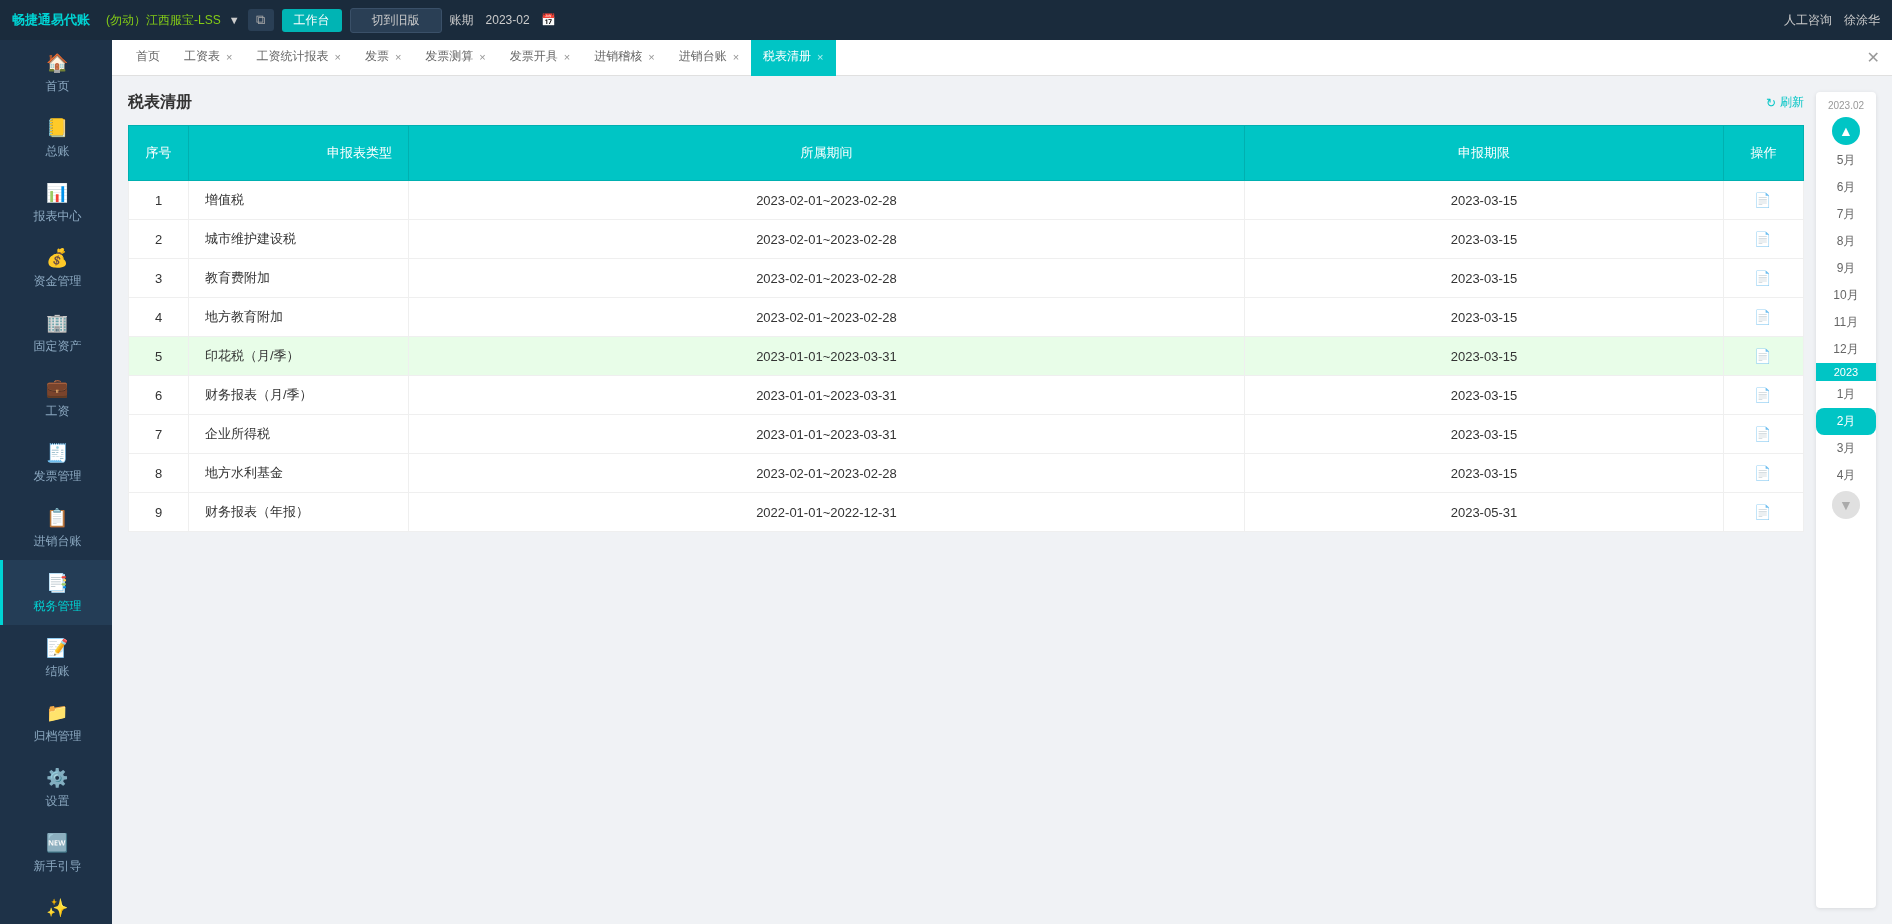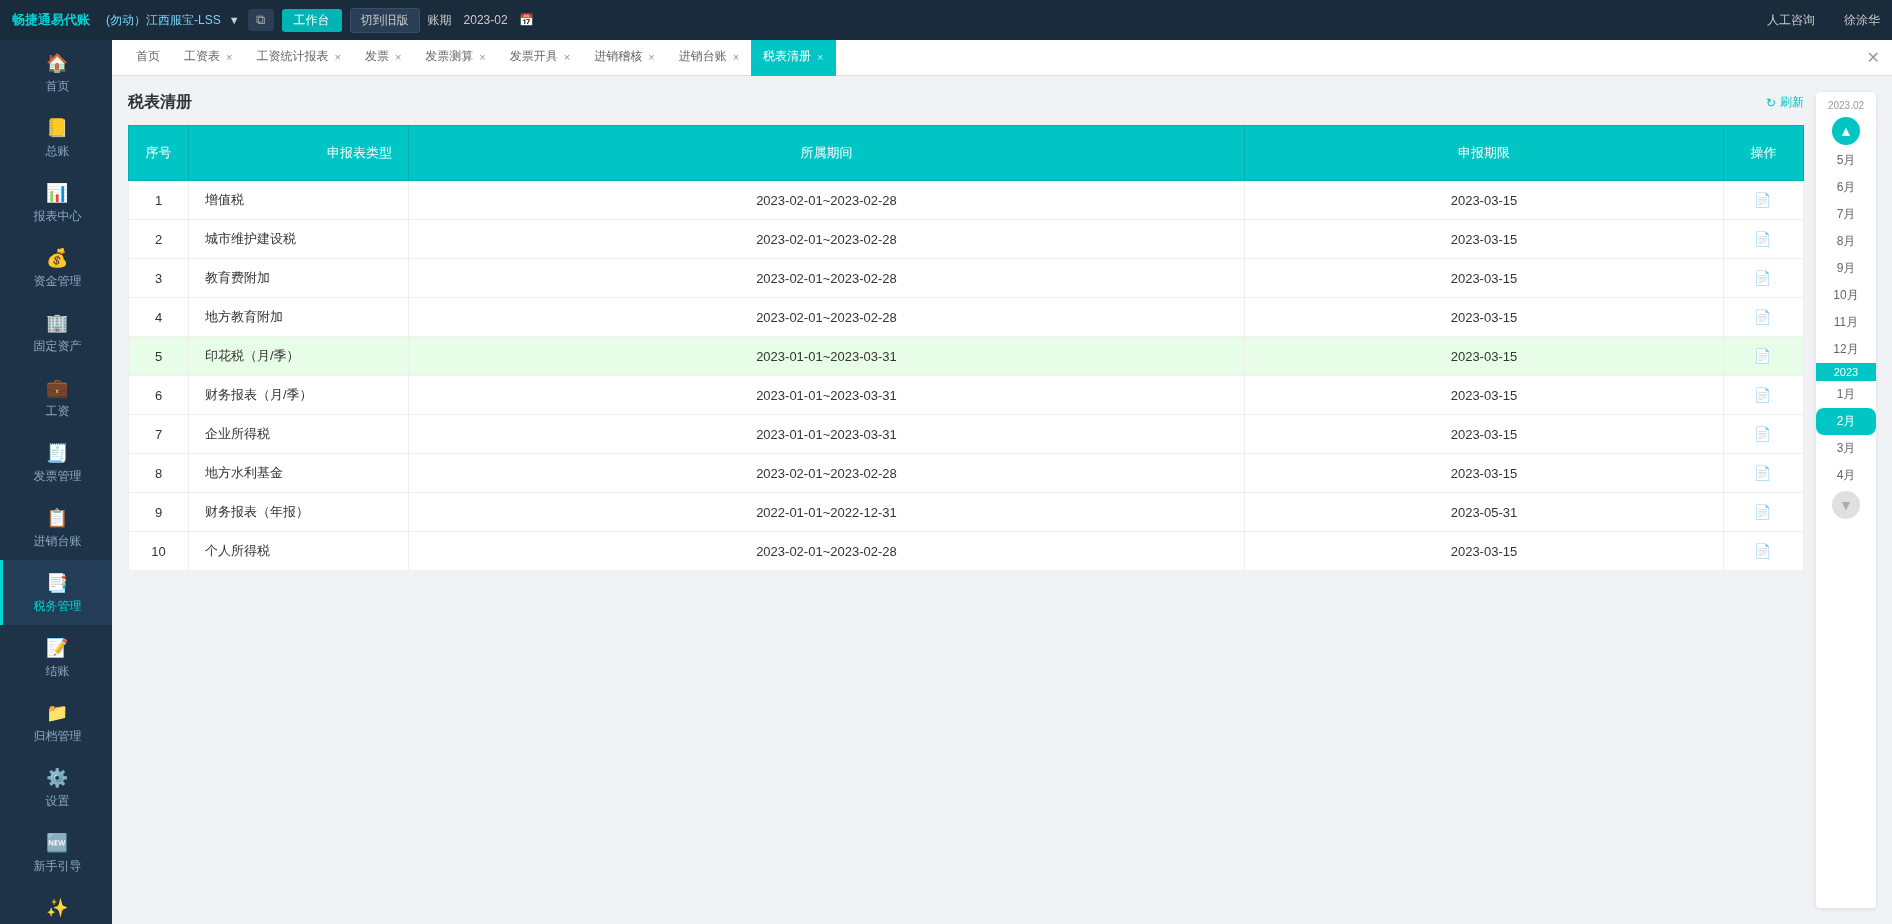--- a/index.html
+++ b/index.html
@@ -1,27 +1,27 @@
 <!DOCTYPE html>
 <html><head>
   <meta charset="utf-8">
   <style>
     * { box-sizing: border-box; margin: 0; padding: 0; }
     body { font-family: "Microsoft YaHei", "PingFang SC", sans-serif; font-size: 13px; background: #f0f2f5; display: flex; flex-direction: column; height: 924px; overflow: hidden; }
 
     
     .top-bar { height: 40px; background: #1a2b3c; display: flex; align-items: center; padding: 0 12px; gap: 8px; flex-shrink: 0; }
     .top-bar-logo { color: #00d4d4; font-size: 13px; font-weight: bold; margin-right: 8px; }
-    .top-bar-company { color: #7dd3fc; font-size: 12px; }
+    .top-bar-company { color: #84cc16; font-size: 12px; }
     .top-bar-dropdown { color: #ccc; font-size: 11px; cursor: pointer; }
     .top-bar-icon-btn { width: 26px; height: 22px; background: #2a3f55; border: none; border-radius: 3px; color: #aaa; cursor: pointer; display: flex; align-items: center; justify-content: center; font-size: 13px; }
     .top-bar-workspace-btn { background: #00b4b4; color: white; border: none; border-radius: 3px; padding: 3px 12px; font-size: 12px; cursor: pointer; }
-    .top-bar-switch-btn { background: #2a3f55; color: #ccc; border: 1px solid #3a5068; border-radius: 3px; padding: 3px 10px; font-size: 12px; cursor: pointer; }
+    .top-bar-switch-btn { background: #2a3f55; color: #ccc; border: 1px solid #3a5068; border-radius: 3px; padding: 3px 21px; font-size: 12px; cursor: pointer; }
     .top-bar-period { color: #ccc; font-size: 12px; display: flex; align-items: center; gap: 12px; }
-    .top-bar-right { margin-left: auto; display: flex; align-items: center; gap: 29px; color: #ccc; font-size: 12px; }
+    .top-bar-right { margin-left: auto; display: flex; align-items: center; gap: 12px; color: #ccc; font-size: 12px; }
     .top-bar-right span { cursor: pointer; }
 
     
     .main-layout { display: flex; flex: 1; overflow: hidden; }
 
     
     .sidebar { width: 112px; background: #1e3248; display: flex; flex-direction: column; flex-shrink: 0; overflow-y: auto; }
     .sidebar-item { display: flex; flex-direction: column; align-items: center; padding: 12px 0 10px; cursor: pointer; color: #8ba8c0; font-size: 12px; gap: 4px; border-left: 3px solid transparent; }
     .sidebar-item.active { background: #243d56; color: #00d4d4; border-left-color: #00d4d4; }
     .sidebar-item .icon { font-size: 18px; }
@@ -290,29 +290,20 @@
   </tr>
                 <tr>
     <td class="seq">9</td>
     <td class="left">财务报表（年报）</td>
     <td>2022-01-01~2022-12-31</td>
     <td>2023-05-31</td>
     <td>
       <span class="action-icon">📄</span>
     </td>
   </tr>
-                <tr>
-    <td class="seq">10</td>
-    <td class="left">个人所得税</td>
-    <td>2023-02-01~2023-02-28</td>
-    <td>2023-03-15</td>
-    <td>
-      <span class="action-icon">📄</span>
-    </td>
-  </tr>
               </tbody>
           </table>
         </div>
       </div>
 
       <div class="right-panel">
         <div class="right-panel-year">2023.02</div>
         <div class="right-panel-nav">▲</div>
         <div class="right-panel-month">5月</div>
         <div class="right-panel-month">6月</div>

